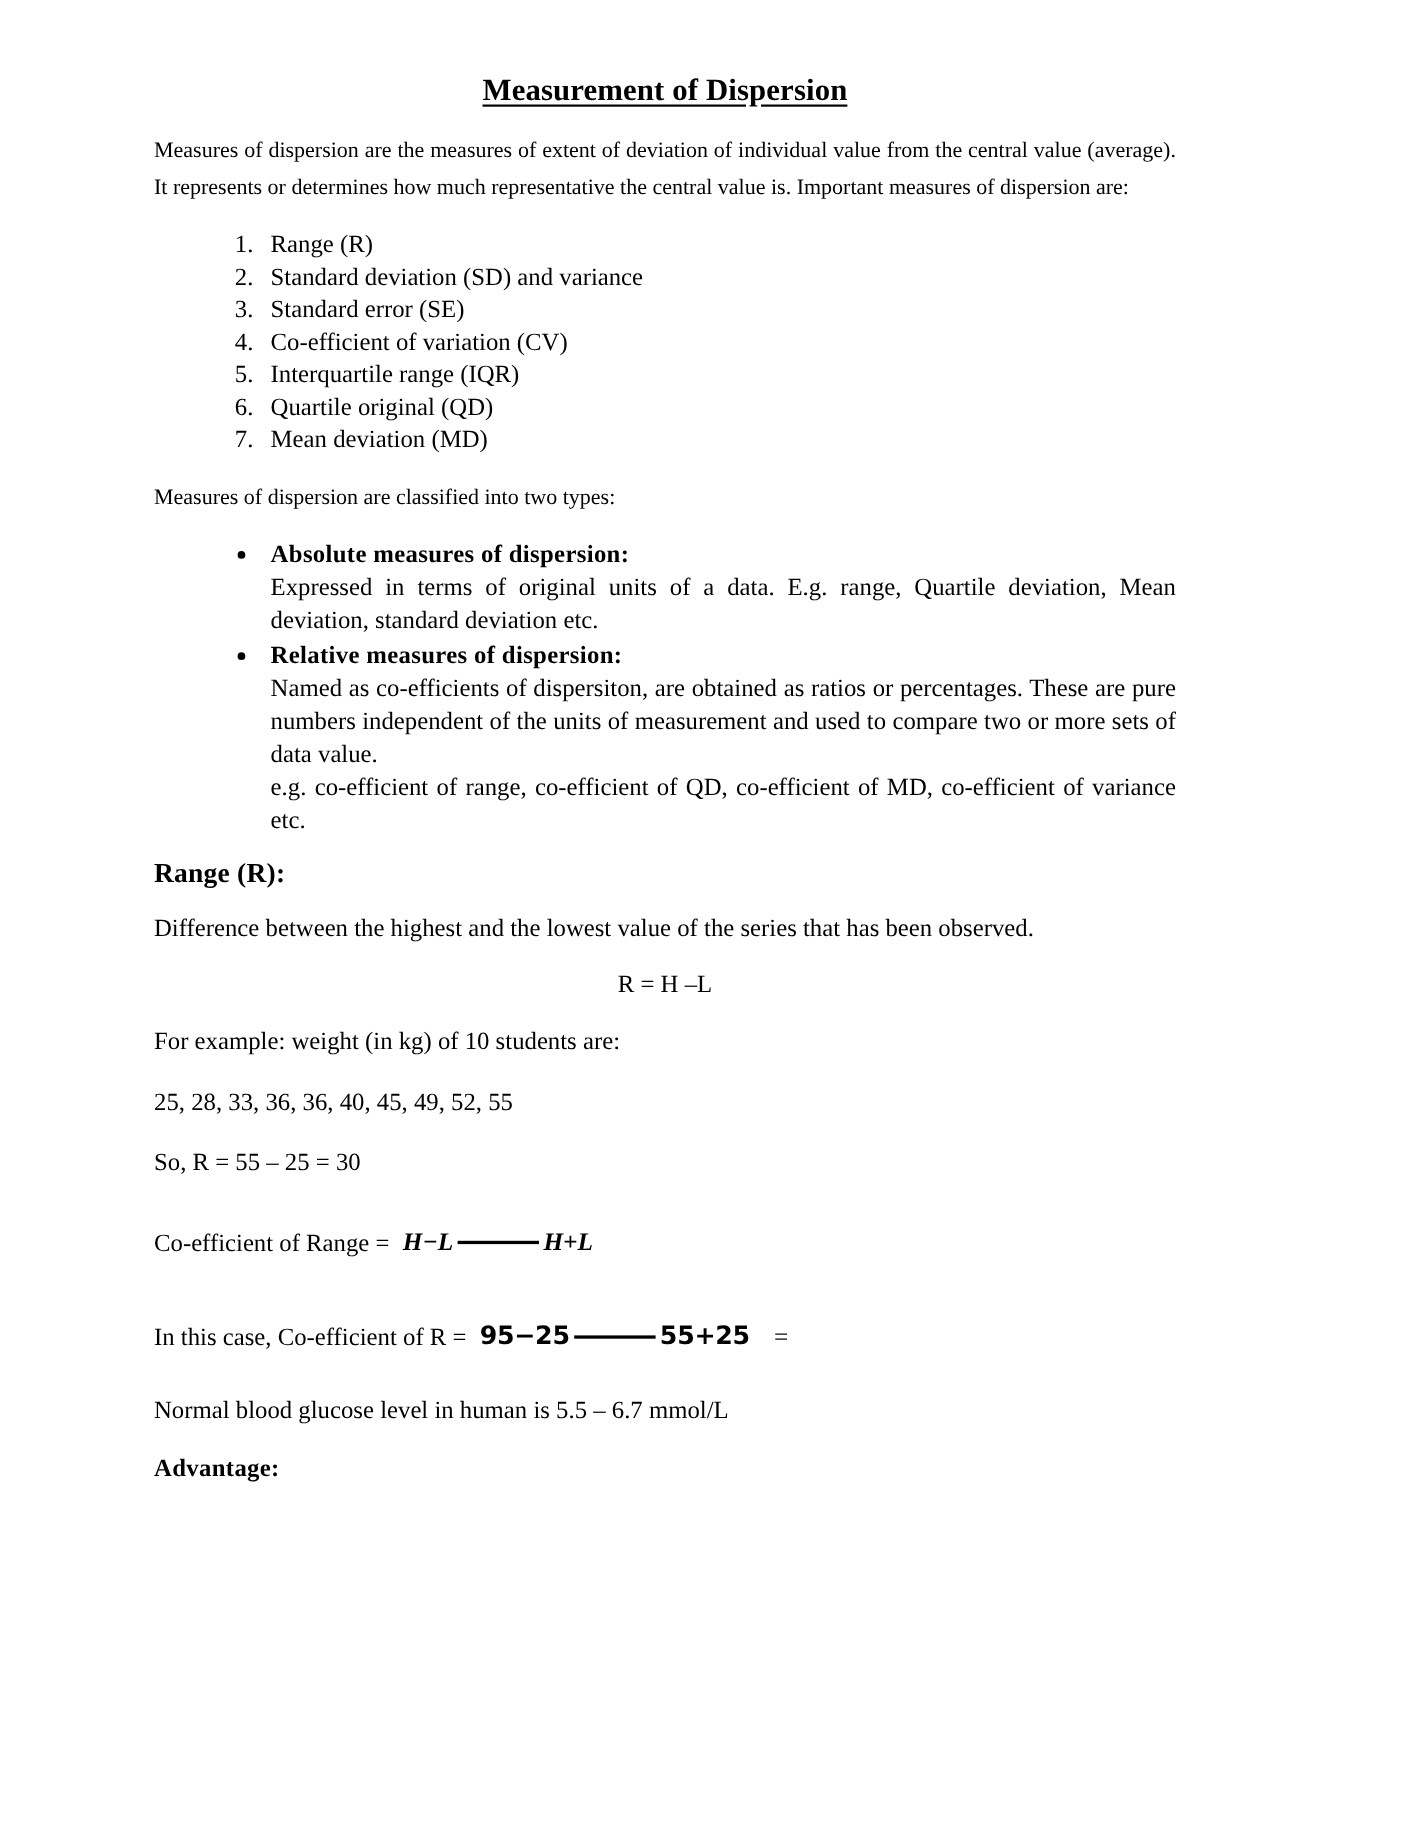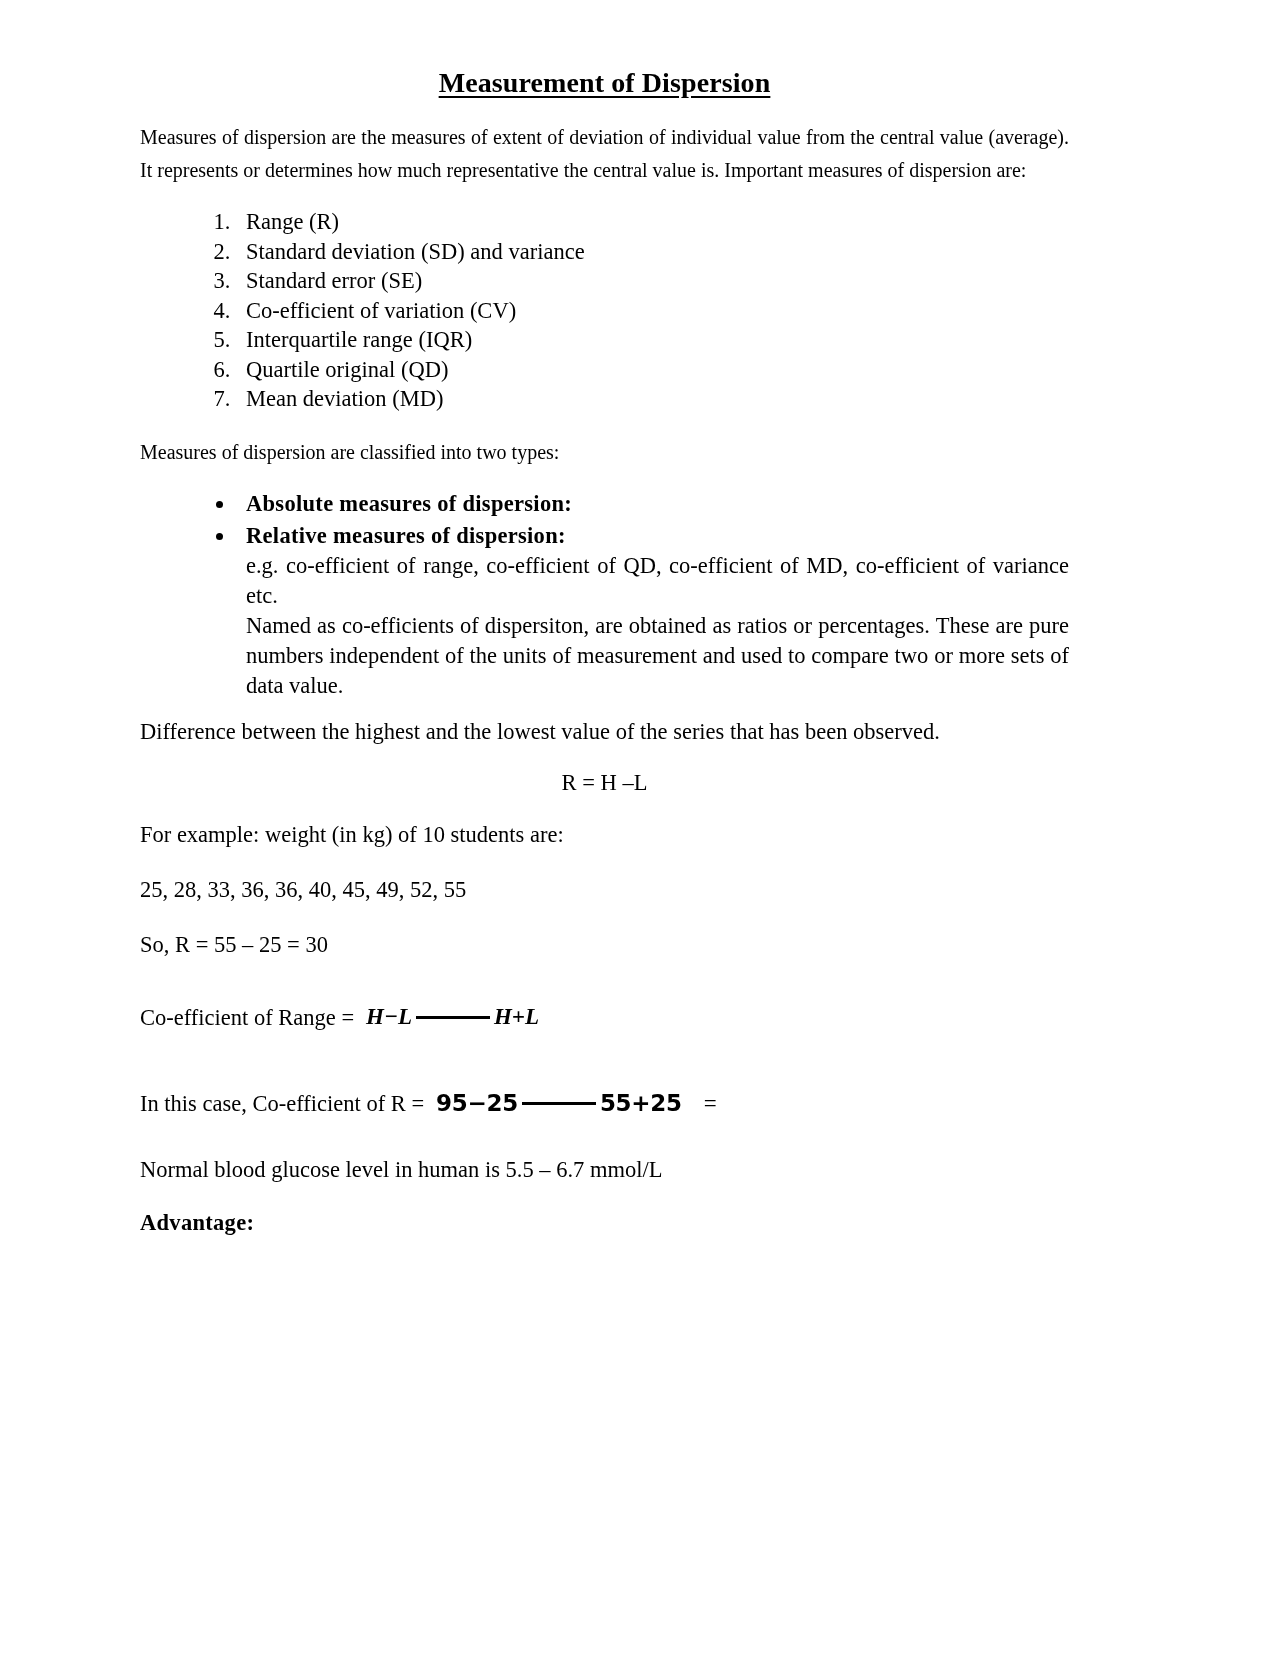--- a/index.html
+++ b/index.html
@@ -154,28 +154,30 @@
     <li>Interquartile range (IQR)</li>
     <li>Quartile original (QD)</li>
     <li>Mean deviation (MD)</li>
   </ol>
 
   <p class="body-text">Measures of dispersion are classified into two types:</p>
 
   <ul class="bullet-list">
     <li>
       <span class="b-head">Absolute measures of dispersion:</span>
+      <span class="b-body">Expressed in terms of original units of a data. E.g. range, Quartile deviation, Mean deviation, standard deviation etc.</span>
     </li>
     <li>
       <span class="b-head">Relative measures of dispersion:</span>
+      <span class="b-body">Named as co-efficients of dispersiton, are obtained as ratios or percentages. These are pure numbers independent of the units of measurement and used to compare two or more sets of data value.</span>
       <span class="b-body">e.g. co-efficient of range, co-efficient of QD, co-efficient of MD, co-efficient of variance etc.</span>
-      <span class="b-body">Named as co-efficients of dispersiton, are obtained as ratios or percentages. These are pure numbers independent of the units of measurement and used to compare two or more sets of data value.</span>
     </li>
   </ul>
 
+  <h2 class="section-head">Range (R):</h2>
 
   <p class="plain-line">Difference between the highest and the lowest value of the series that has been observed.</p>
 
   <div class="centered-formula">R = H –L</div>
 
   <p class="plain-line">For example: weight (in kg) of 10 students are:</p>
 
   <p class="plain-line">25, 28, 33, 36, 36, 40, 45, 49, 52, 55</p>
 
   <p class="plain-line">So, R = 55 – 25 = 30</p>

